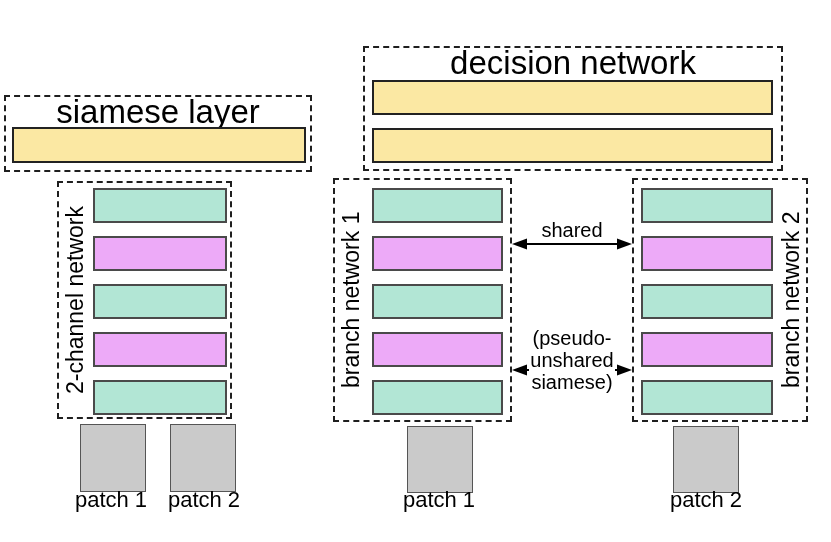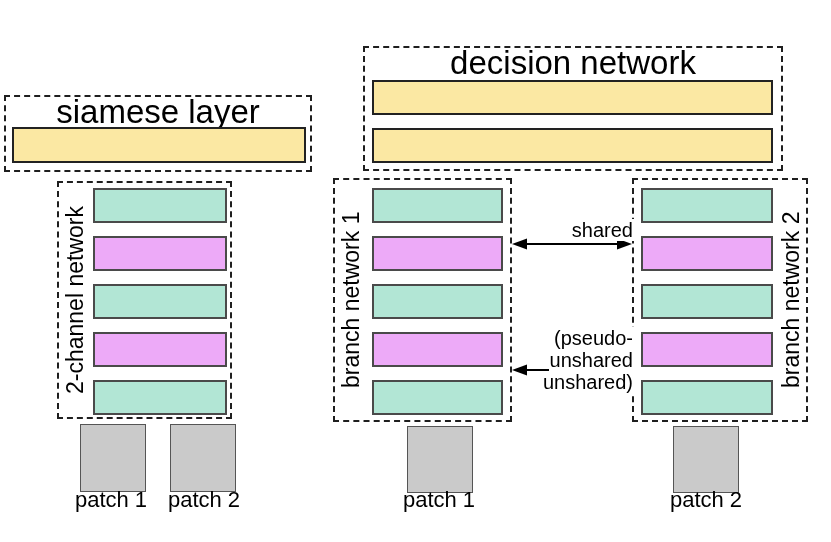--- a/index.html
+++ b/index.html
@@ -57,21 +57,21 @@
   #pl2l{left:149px;}
   #pl1r{left:384px;}
   #pl2r{left:651px;}
 
   .arrow{position:absolute;left:512px;width:120px;height:16px;z-index:1;}
   #shared-arrow{top:236px;}
   #unshared-arrow{top:362px;}
 
   .anno{position:absolute;left:510px;width:124px;text-align:center;
     font-size:20px;line-height:22px;z-index:2;}
-  .anno .line{display:block;text-align:right;}
+  .anno .line{display:block;}
   .anno .line span{background:#ffffff;padding:0 1px;}
   #shared-anno{top:219px;}
   #unshared-anno{top:327px;}
 </style>
 </head>
 <body>
 
 <div class="canvas">
 
   <div class="dashed" id="dl-box">
@@ -134,21 +134,21 @@
   </div>
 
   <svg class="arrow" id="unshared-arrow" viewBox="0 0 120 16" width="120" height="16">
     <line x1="4" y1="8" x2="116" y2="8" stroke="#000" stroke-width="2"></line>
     <polygon points="0,8 15,2.5 15,13.5" fill="#000"></polygon>
     <polygon points="120,8 105,2.5 105,13.5" fill="#000"></polygon>
   </svg>
   <div class="anno" id="unshared-anno">
     <span class="line"><span>(pseudo-</span></span>
     <span class="line"><span>unshared</span></span>
-    <span class="line"><span>unshared)</span></span>
+    <span class="line"><span>siamese)</span></span>
   </div>
 
   <div class="patch" id="p1r"></div>
   <div class="patch" id="p2r"></div>
   <div class="patch-label" id="pl1r">patch 1</div>
   <div class="patch-label" id="pl2r">patch 2</div>
 
 </div>
 
 </body></html>

